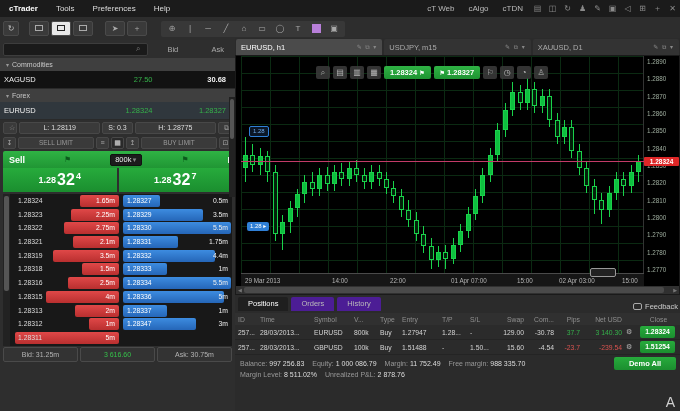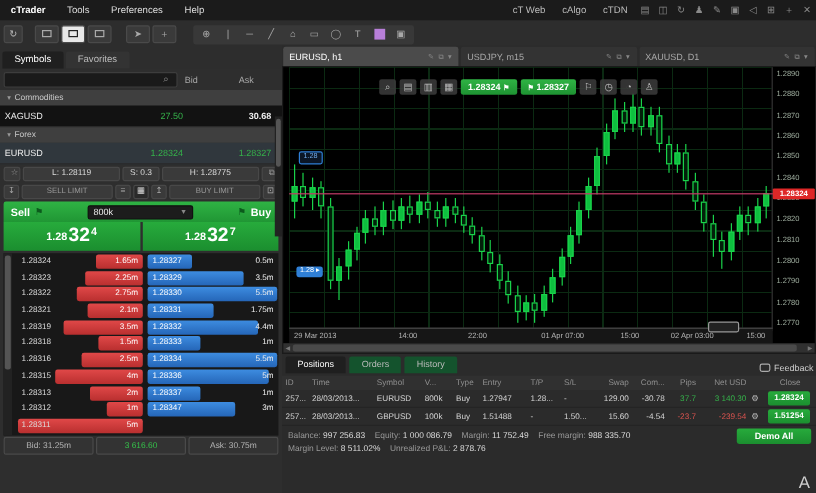--- a/index.html
+++ b/index.html
@@ -38,21 +38,21 @@
   
   #left-panel { position:absolute; left:0; top:40px; width:235px; height:371px; background:#2e2e2e; }
   #lp-tabs { height:17px; display:flex; align-items:flex-end; background:#2d2d2d; font-size:8px; }
   .lp-tab { padding:2px 10px 3px; color:#bbb; background:#333; margin-left:2px; border-radius:2px 2px 0 0; }
   .lp-tab.active { background:#1f1f1f; color:#fff; }
   #search-row { height:18px; display:flex; align-items:center; padding:0 3px; }
   #symbol-search { width:145px; height:13px; background:#1a1a1a; border:1px solid #3d3d3d; border-radius:2px;
     color:#ccc; font-size:7px; padding:0 14px 0 4px; }
   .search-glyph { margin-left:-12px; color:#888; font-size:8px; }
   #bidask-headers { display:flex; flex:1; font-size:7.5px; color:#aaa; }
-  #bidask-headers span { flex:1; text-align:center; padding-right:8px; }
+  #bidask-headers span { flex:1; text-align:right; padding-right:8px; }
   .group-hdr { height:13px; background:#3f3f3f; color:#c9c9c9; font-size:7px; line-height:13px; padding-left:6px; }
   .group-hdr .tri { color:#999; margin-right:3px; font-size:6px; }
   .sym-row { height:18px; background:#121212; border-bottom:1px solid #2a2a2a; display:flex; align-items:center;
     font-size:7.5px; padding:0 4px; }
   .sym-row.selected { background:#30373d; }
   .sym-name { width:80px; color:#eee; }
   .sym-bid,.sym-ask { flex:1; text-align:right; padding-right:5px; }
   .txt-green { color:#35b14a; }
   .txt-white { color:#f0f0f0; font-weight:bold; }
   #stats-row { height:15px; display:flex; align-items:center; padding:0 3px; gap:2px; }
@@ -61,21 +61,21 @@
   .stat-icon { width:14px; flex:none; color:#999; }
   .stat-flex { flex:1; }
   #limit-row { height:15px; display:flex; align-items:center; padding:0 3px; gap:2px; }
   .limit-btn { flex:1; background:#3a3a3a; border:1px solid #484848; border-radius:2px; color:#9a9a9a;
     font-size:6.5px; height:12px; line-height:10px; text-align:center; }
   .mini-btn { width:13px; flex:none; background:#3a3a3a; border:1px solid #484848; border-radius:2px;
     color:#aaa; font-size:7px; height:12px; line-height:10px; text-align:center; }
   .mini-btn.dark { background:#2a2a2a; color:#ddd; }
 
   #trade-hdr { height:17px; margin:1px 3px 0; display:flex; align-items:center;
-    background:linear-gradient(#2fb344,#209634); border-radius:2px 2px 0 0; padding:0 6px; }
+    background:linear-gradient(#2fb344,#209634); border-radius:2px 2px 0 0; padding:0 6px;gap:35px; }
   #trade-hdr .lbl { color:#fff; font-size:9px; font-weight:bold; }
   #trade-hdr .flag { color:#0b5a1c; font-size:8px; margin:0 4px; }
   #vol-select { width:88px; height:12px; background:#1c1c1c; border:1px solid #111; border-radius:2px;
     margin:0 auto; color:#eee; font-size:7.5px; display:flex; align-items:center; padding:0 4px; }
   #vol-select .caret { margin-left:auto; color:#888; font-size:6px; }
   #big-prices { height:24px; margin:0 3px; display:flex; gap:2px; }
   .big-price { flex:1; background:linear-gradient(#27ab3c,#1b8e2f); display:flex; align-items:center;
     justify-content:center; color:#fff; }
   .bp-small { font-size:9px; font-weight:bold; }
   .bp-big { font-size:16px; font-weight:bold; margin:0 1px; }
@@ -137,21 +137,21 @@
   .xtick { position:absolute; top:3px; white-space:nowrap; }
   #time-marker { position:absolute; right:28px; top:-6px; width:26px; height:9px; background:#222;
     border:1px solid #999; border-radius:2px; z-index:4; }
   #hscroll { position:absolute; left:0; bottom:0; width:100%; height:8px; background:#303030; }
   #hscroll .harrow { position:absolute; top:1px; color:#777; font-size:5px; }
   #hscroll .thumb { position:absolute; left:8px; top:1px; width:420px; height:6px; background:#4a4a4a; border-radius:2px; }
 
   
   #bottom-panel { position:relative; height:116px; background:#2b2b2b; }
   #bp-tabs { height:16px; display:flex; align-items:flex-end; font-size:7.5px; }
-  .bp-tab { padding:2px 10px 3px; background:#14532d; color:#bbb; margin-left:3px; border-radius:2px 2px 0 0; }
+  .bp-tab { padding:2px 10px 3px; background:#4c1d95; color:#bbb; margin-left:3px; border-radius:2px 2px 0 0; }
   .bp-tab.active { background:#1f1f1f; color:#fff; }
   #feedback { margin-left:auto; display:flex; align-items:center; color:#ccc; padding-right:2px; }
   #feedback .bubble { width:9px; height:7px; border:1px solid #aaa; border-radius:2px; margin-right:3px; }
   #pos-table { margin-top:2px; font-size:6.8px; }
   .t-row { display:grid; grid-template-columns:22px 54px 40px 26px 22px 40px 28px 24px 34px 30px 26px 42px 14px 1fr;
     align-items:center; height:13px; padding:0 3px; }
   .t-row.hdr { color:#8f8f8f; height:12px; background:#303030; }
   .t-row.data { color:#d5d5d5; height:15px; border-bottom:1px solid #242424; }
   .t-cell.r { text-align:right; padding-right:4px; }
   .t-green { color:#35b14a; }
@@ -214,24 +214,20 @@
         <div class="draw-icon">⌂</div>
         <div class="draw-icon">▭</div>
         <div class="draw-icon">◯</div>
         <div class="draw-icon">T</div>
         <div class="draw-icon color-swatch"><span></span></div>
         <div class="draw-icon">▣</div>
       </div>
   </div>
 
   <div id="left-panel">
-    <div id="lp-tabs">
-        <div class="lp-tab active">Symbols</div>
-        <div class="lp-tab">Favorites</div>
-      </div>
     <div id="search-row">
       <input id="symbol-search" placeholder="" style="">
       <span class="search-glyph">⌕</span>
       <div id="bidask-headers">
         <span>Bid</span>
         <span>Ask</span>
       </div>
     </div>
     <div id="symbol-list">
         <div class="group-hdr"><span class="tri">▾</span>Commodities</div>

